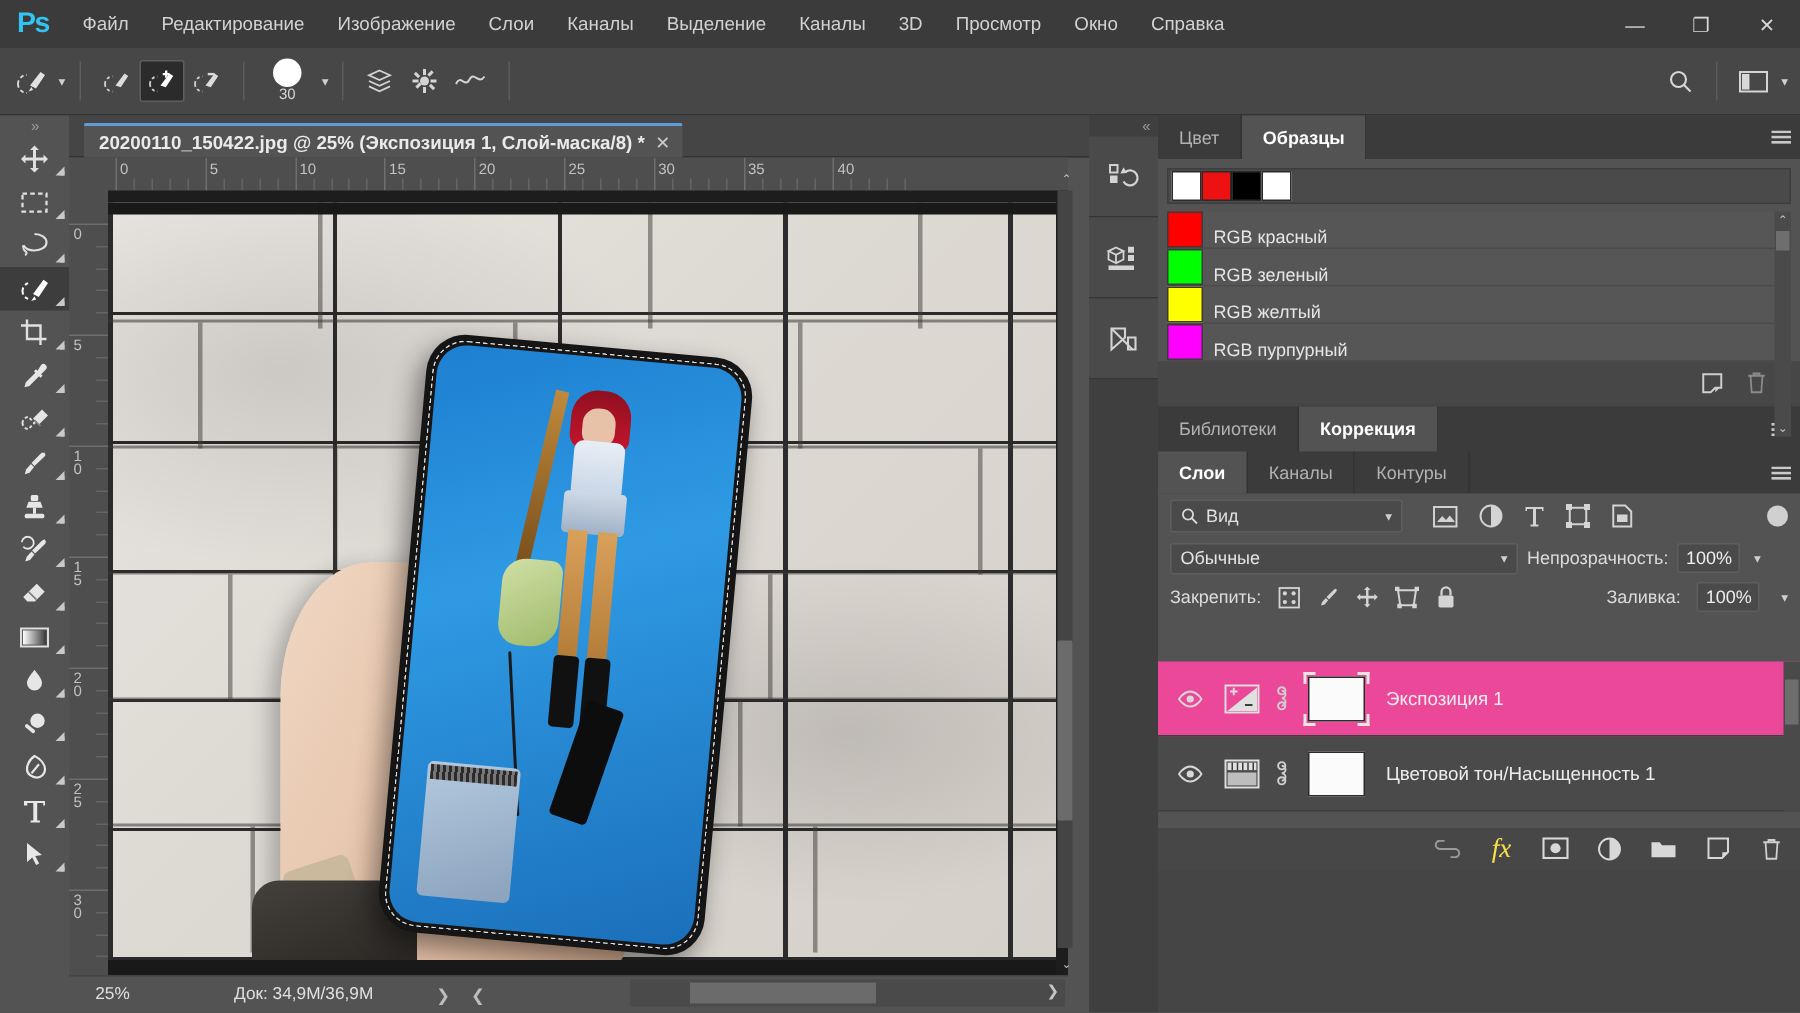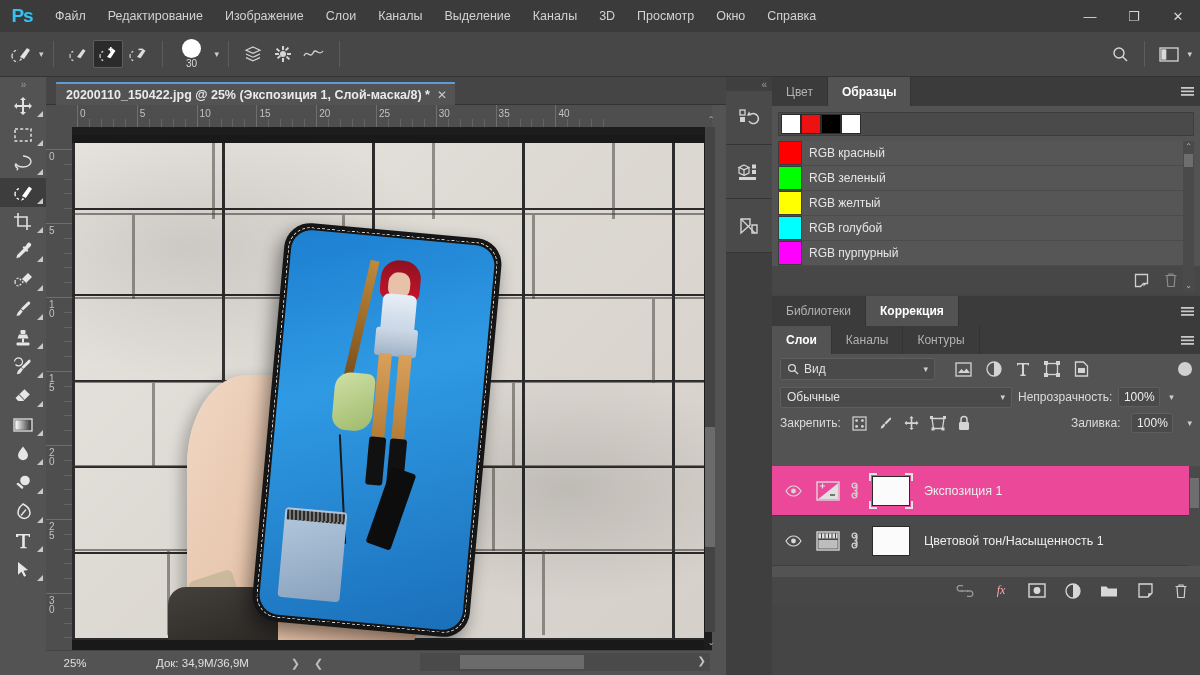--- a/index.html
+++ b/index.html
@@ -222,21 +222,21 @@
   .ptab.active { background:#535353; color:#fff; font-weight:bold; }
   .panel-menu { margin-left:auto; width:26px; display:flex; align-items:center; justify-content:center; }
   .hamburger { width:13px; height:9px;
      background:linear-gradient(#c8c8c8 0 1.5px, transparent 1.5px 3.5px) repeat-y; background-size:13px 3.5px; }
 
   
   .swatches-body { background:#535353; padding:6px 6px 0 6px; }
   .recent-row { height:24px; background:#4a4a4a; border:1px solid #3d3d3d; display:flex; align-items:center; padding:2px; }
   .recent-sw { width:20px; height:20px; border:1px solid #2b2b2b; }
   .swatch-list { margin-top:5px; position:relative; }
-  .sw-item { height:25px; display:flex; align-items:center; border-bottom:1px solid #4b4b4b; background:#565656; }
+  .sw-item { height:25px; display:flex; align-items:flex-end; border-bottom:1px solid #4b4b4b; background:#565656; }
   .sw-chip { width:24px; height:24px; margin-right:7px; border:1px solid #3b3b3b; }
   .sw-name { font-size:12px; color:#e6e6e6; }
   .sw-scroll { position:absolute; right:0; top:0; width:11px; height:150px; background:#4a4a4a; }
   .sw-scroll-up, .sw-scroll-dn { height:11px; display:flex; align-items:center; justify-content:center;
      color:#bdbdbd; font-size:8px; }
   .sw-scroll-thumb { position:absolute; top:13px; left:1px; width:9px; height:13px; background:#6e6e6e; }
   .sw-footer { height:28px; background:#474747; display:flex; align-items:center; justify-content:flex-end; padding-right:14px; }
   .sw-footer-btn { width:30px; height:24px; display:flex; align-items:center; justify-content:center; }
 
   
@@ -778,24 +778,20 @@
         </div>
         <div class="sw-item">
           <span class="sw-chip" style="background:#00ff00"></span>
           <span class="sw-name">RGB зеленый</span>
         </div>
         <div class="sw-item">
           <span class="sw-chip" style="background:#ffff00"></span>
           <span class="sw-name">RGB желтый</span>
         </div>
         <div class="sw-item">
-          <span class="sw-chip" style="background:#00ffff"></span>
-          <span class="sw-name">RGB голубой</span>
-        </div>
-        <div class="sw-item">
           <span class="sw-chip" style="background:#ff00ff"></span>
           <span class="sw-name">RGB пурпурный</span>
         </div>
         <div class="sw-scroll">
           <div class="sw-scroll-up">⌃</div>
           <div class="sw-scroll-thumb"></div>
           <div class="sw-scroll-dn" style="position:absolute;bottom:0;left:0;width:11px">⌄</div>
         </div>
       </div>
     </div>
@@ -996,21 +992,21 @@
         </div>
       </div>
 
       <div class="layers-footer">
         <span class="lf-btn">
           <svg width="18" height="12" viewBox="0 0 18 12">
               <path d="M7 6H4.5a2.8 2.8 0 1 1 0-5.5H7M11 6h2.5a2.8 2.8 0 1 1 0 5.5H11" fill="none" stroke="#9a9a9a" stroke-width="1.3"></path>
               <path d="M6 6h6" stroke="#9a9a9a" stroke-width="1.3"></path>
             </svg>
         </span>
-        <span class="lf-btn" style="font-style:italic;font-family:'Liberation Serif',serif;font-size:12px;color:#fca5a5">fx</span>
+        <span class="lf-btn" style="font-style:italic;font-family:'Liberation Serif',serif;font-size:18px;color:#fde047">fx</span>
         <span class="lf-btn">
           <svg width="18" height="15" viewBox="0 0 18 15">
               <rect x="1" y="1" width="16" height="13" fill="none" stroke="#d8d8d8" stroke-width="1.4"></rect>
               <circle cx="9" cy="7.5" r="3.4" fill="#d8d8d8"></circle>
             </svg>
         </span>
         <span class="lf-btn">
           <svg width="16" height="16" viewBox="0 0 16 16">
               <circle cx="8" cy="8" r="7" fill="none" stroke="#d8d8d8" stroke-width="1.3"></circle>
               <path d="M8 1a7 7 0 0 1 0 14z" fill="#d8d8d8"></path>

